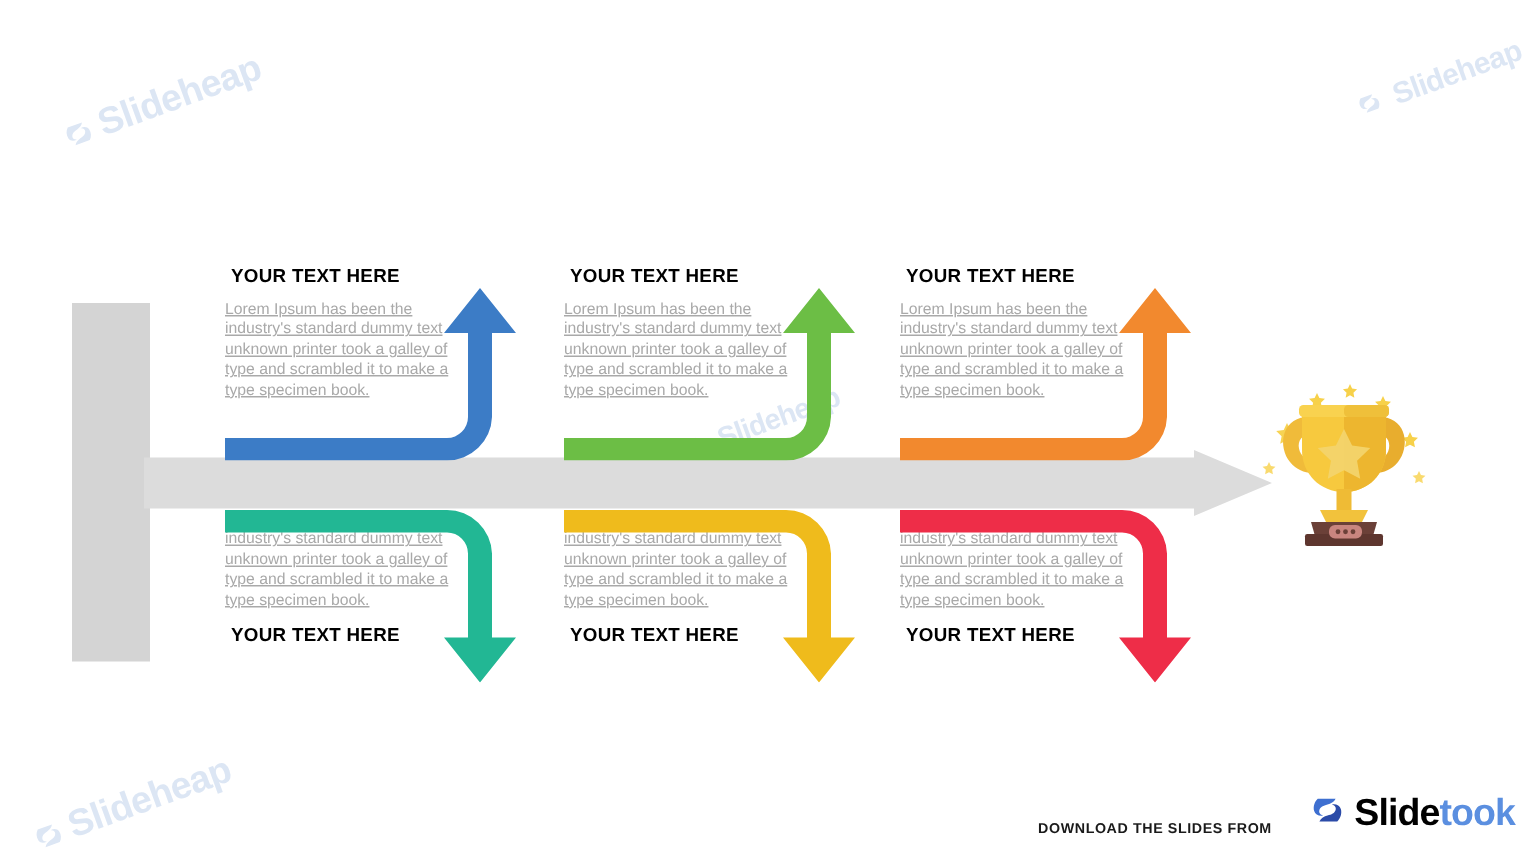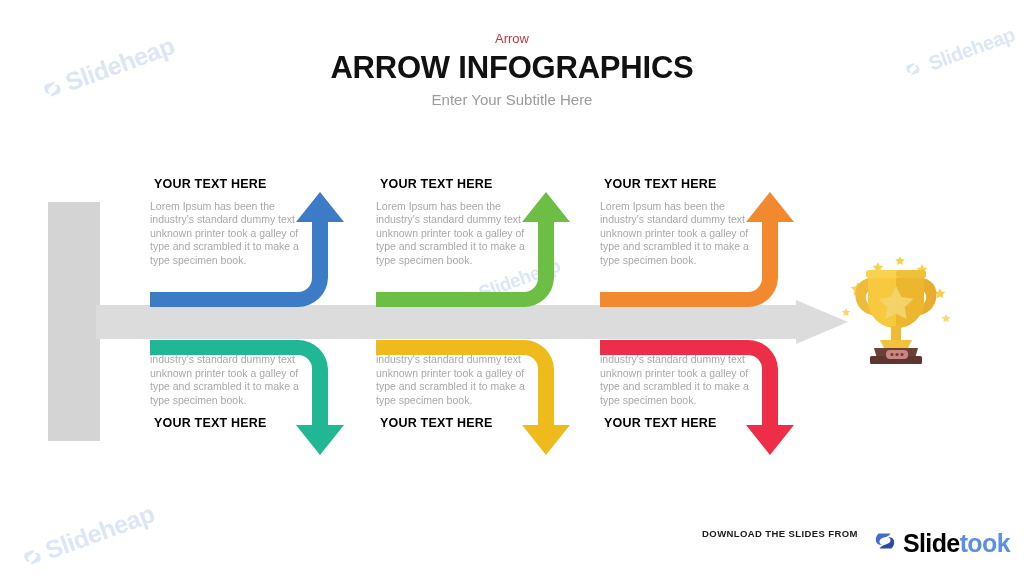--- a/index.html
+++ b/index.html
@@ -107,20 +107,21 @@
     margin: 4px;
     line-height: 16px;
   }
   .body-text {
     color: #a9a9a9;
     font-size: 10.5px;
     line-height: 13.4px;
     width: 164px;
     margin: 0;
     font-weight: 400;
+    text-decoration: underline;
   }
   .row-top .head   { margin-bottom: 8px; }
   .row-bot .head   { margin-top: 8px; }
 
   .arrow-shape {
     position: absolute;
     pointer-events: none;
   }
   .arrow-top { left: 0; top: 20px;  width: 230px; height: 115px; }
   .arrow-bot { left: 0; top: 0px;   width: 230px; height: 115px; }
@@ -133,22 +134,22 @@
     width: 116px;
     height: 112px;
   }
 
   
   .footer {
     position: absolute;
     right: 14px;
     bottom: 18px;
     display: flex;
-    align-items: flex-start;
-    gap: 14px;
+    align-items: flex-end;
+    gap: 24px;
   }
   .footer-label {
     font-size: 9.5px;
     font-weight: 700;
     letter-spacing: 0.4px;
     color: #1a1a1a;
     white-space: nowrap;
   }
   .brand {
     display: flex;
@@ -202,25 +203,20 @@
   <div class="wm wm-4">
     <span class="wm-mark">
       <svg viewBox="0 0 24 24" width="22" height="22" aria-hidden="true">
         <path d="M6 5h11c-1 2-3 3-5 3.6C9.4 9.3 7.6 10 7 12c-.5 1.7.6 3 2.4 3.4-2.6.5-5-.6-5.6-2.8C3 10 4 6.8 6 5z" fill="#dce6f4"></path>
         <path d="M18 19H7c1-2 3-3 5-3.6 2.6-.7 4.4-1.4 5-3.4.5-1.7-.6-3-2.4-3.4 2.6-.5 5 .6 5.6 2.8.8 2.6-.2 5.8-2.2 7.6z" fill="#dce6f4"></path>
       </svg>
     </span>
     <span>Slideheap</span>
   </div>
 
-  <div class="header">
-    <p class="eyebrow">Arrow</p>
-    <h1 class="title">ARROW INFOGRAPHICS</h1>
-    <p class="subtitle">Enter Your Subtitle Here</p>
-  </div>
 
   <div class="spine-bar"></div>
   <div class="spine-arrow">
     <svg viewBox="0 0 752 44" width="752" height="44" aria-hidden="true">
       <path d="M0 5 H700 V0 L752 22 L700 44 V39 H0 Z" fill="#dcdcdc"></path>
     </svg>
   </div>
 
   <div class="col col-1 row-top">
     <div class="arrow-shape arrow-top">

